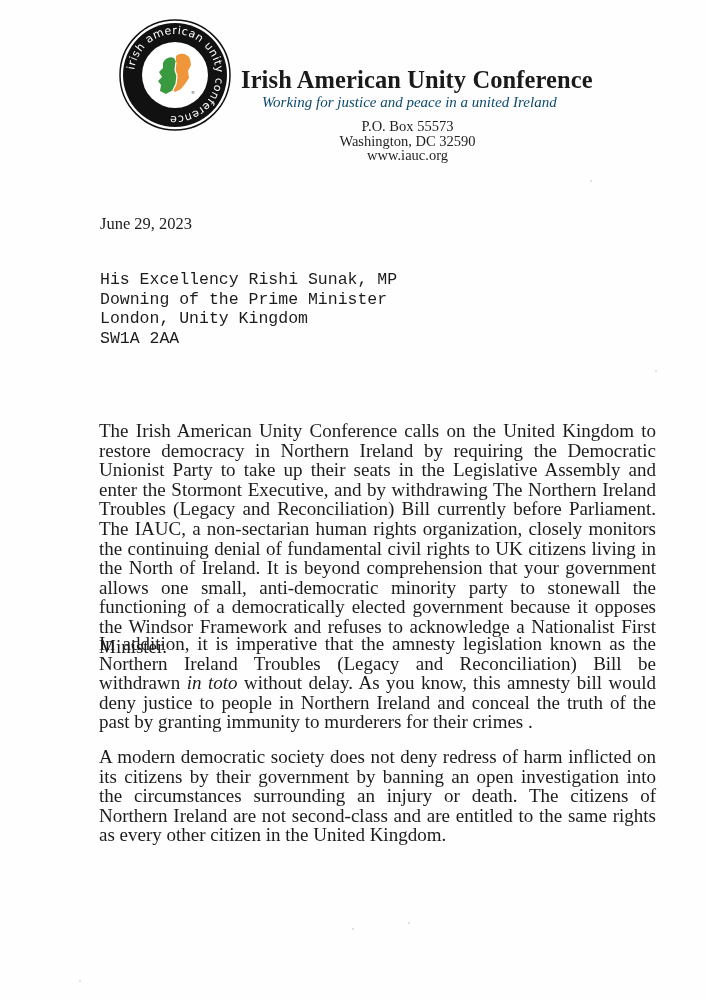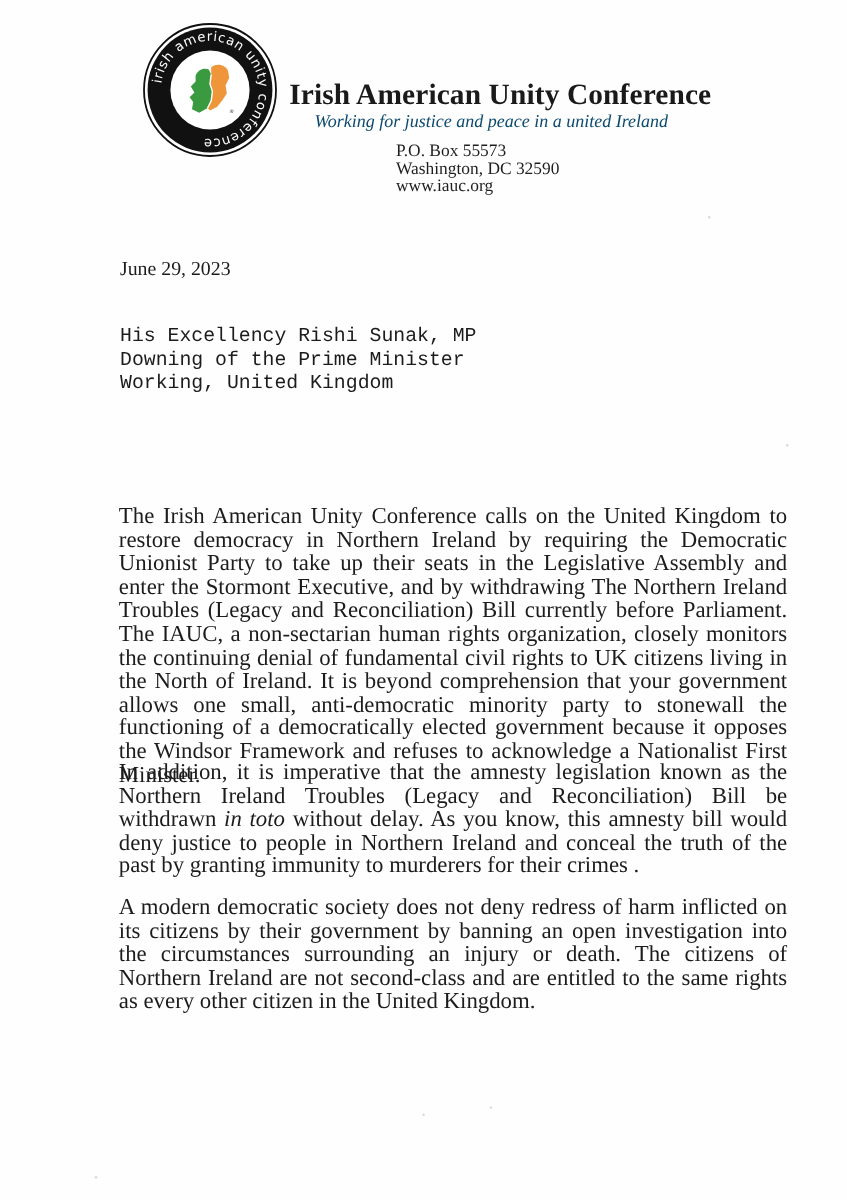--- a/index.html
+++ b/index.html
@@ -46,21 +46,21 @@
       font-size: 15px;
       font-style: italic;
       white-space: nowrap;
       color: #0c4a6e;
     }
     .org-address {
       position: absolute;
       left: 330px;
       width: 155px;
       top: 119px;
-      text-align: left;
+      text-align: center;
       font-size: 14.5px;
       line-height: 14.6px;
       color: #1e1e1e;
     }
     .org-address div { white-space: nowrap; }
 
     
     .date {
       position: absolute;
       left: 100px;
@@ -132,21 +132,22 @@
     <div>P.O. Box 55573</div>
     <div>Washington, DC 32590</div>
     <div>www.iauc.org</div>
   </div>
 
   <div class="date">June 29, 2023</div>
 
   <div class="recipient">
     <div>His Excellency Rishi Sunak, MP</div>
     <div>Downing of the Prime Minister</div>
-    <div>Working, United Kingdom</div>
+    <div>London, Unity Kingdom</div>
+    <div>SW1A 2AA</div>
   </div>
 
   <p class="para para-1">The Irish American Unity Conference calls on the United Kingdom to restore democracy in Northern Ireland by requiring the Democratic Unionist Party to take up their seats in the Legislative Assembly and enter the Stormont Executive, and by withdrawing The Northern Ireland Troubles (Legacy and Reconciliation) Bill currently before Parliament.  The IAUC, a non-sectarian human rights organization, closely monitors the continuing denial of fundamental civil rights to UK citizens living in the North of Ireland. It is beyond comprehension that your government allows one small, anti-democratic minority party to stonewall the functioning of a democratically elected government because it  opposes the Windsor Framework and refuses to acknowledge a Nationalist First Minister.</p>
 
   <p class="para para-2"><span>In addition, it is imperative that the amnesty legislation known as the Northern Ireland Troubles (Legacy and Reconciliation) Bill be withdrawn </span><em>in toto</em><span> without delay.  As you know, this amnesty bill would deny justice to people in Northern Ireland and conceal the truth of the past by granting immunity to murderers for their crimes .</span></p>
 
   <p class="para para-3">A modern democratic society does not deny redress of harm inflicted on its citizens by their government by banning an open investigation into the circumstances surrounding an injury or death. The citizens of Northern Ireland are not second-class and are entitled to the same rights as every other citizen in the United Kingdom.</p>
 
   <div class="speck" style="left:590px;top:180px;"></div>
   <div class="speck" style="left:655px;top:370px;"></div>

